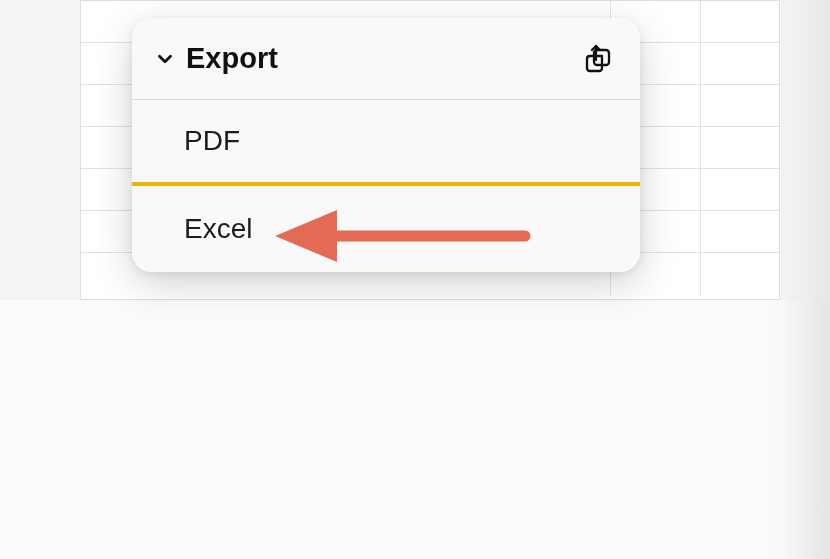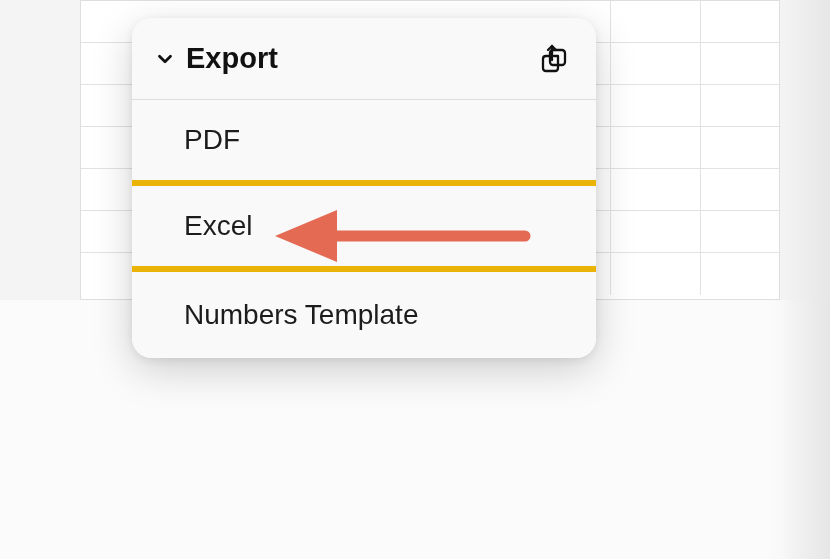--- a/index.html
+++ b/index.html
@@ -46,21 +46,21 @@
       height: 559px;
       background: linear-gradient(to right, rgba(230,230,230,0) 0%, rgba(225,225,225,0.7) 100%);
       pointer-events: none;
     }
 
     
     .popover {
       position: absolute;
       top: 18px;
       left: 132px;
-      width: 464px;
+      width: 508px;
       background: #f9f9f9;
       border-radius: 20px;
       box-shadow: 0 12px 40px rgba(0,0,0,0.18), 0 2px 8px rgba(0,0,0,0.08);
       overflow: hidden;
     }
     .popover-header {
       height: 82px;
       display: flex;
       align-items: center;
       padding: 0 24px 0 22px;
@@ -85,21 +85,21 @@
       display: flex;
       align-items: center;
       justify-content: center;
     }
 
     .menu-item {
       height: 86px;
       display: flex;
       align-items: center;
       padding-left: 52px;
-      border-bottom: 6px solid #eab308;
+      border-bottom: 4px solid #eab308;
       background: #f9f9f9;
       font-size: 28px;
       font-weight: 400;
       color: #1c1c1c;
       cursor: pointer;
     }
     .menu-item:last-child { border-bottom: none; }
 
     .annotation-arrow {
       position: absolute;
@@ -164,23 +164,20 @@
       </svg>
     </span>
   </div>
 
   <div class="menu-item">
     <span>PDF</span>
   </div>
   <div class="menu-item">
     <span>Excel</span>
   </div>
-  <div class="menu-item">
-    <span>Numbers Template</span>
-  </div>
 </div>
 
 <div class="annotation-arrow">
   <svg width="260" height="64" viewBox="0 0 260 64">
     <line x1="60" y1="32" x2="250" y2="32" stroke="#e46a53" stroke-width="11" stroke-linecap="round"></line>
     <polygon points="0,32 62,6 62,58" fill="#e46a53"></polygon>
   </svg>
 </div>
 
 </body></html>

